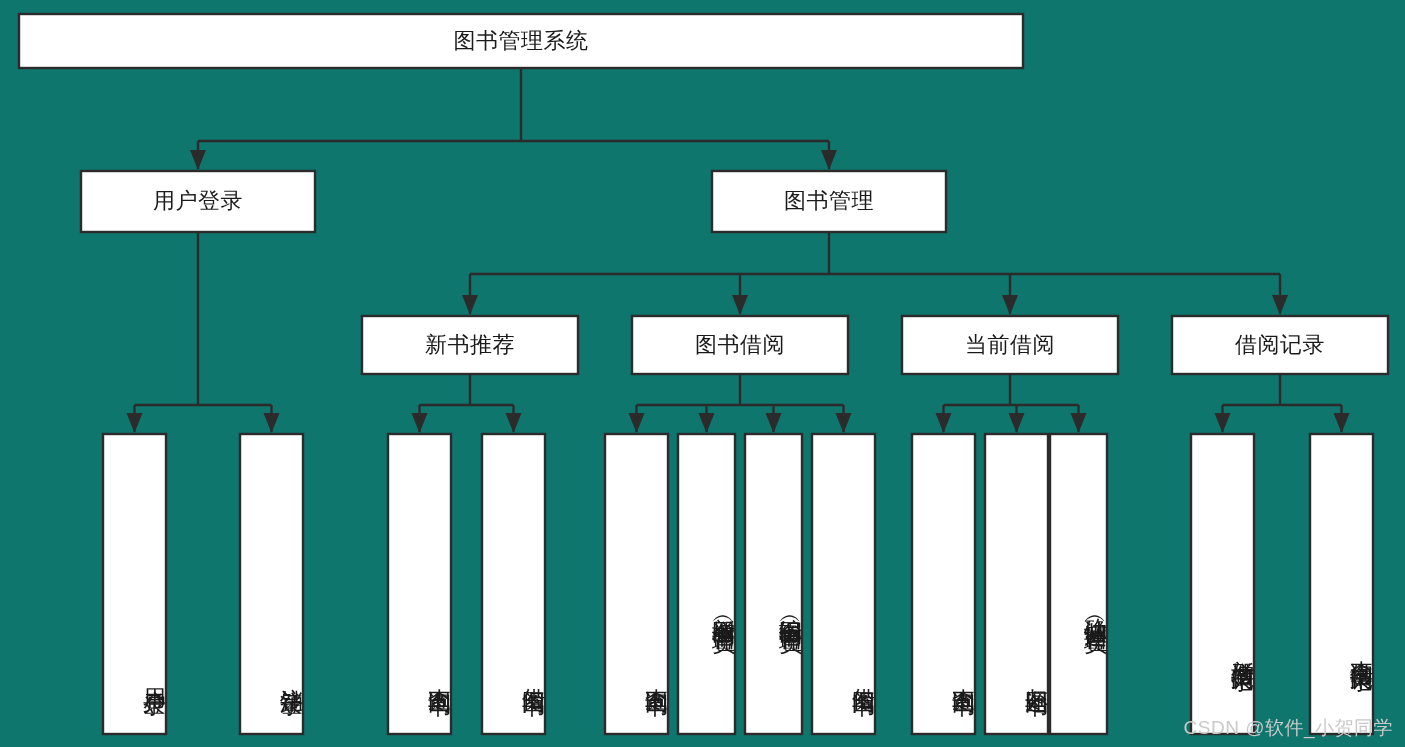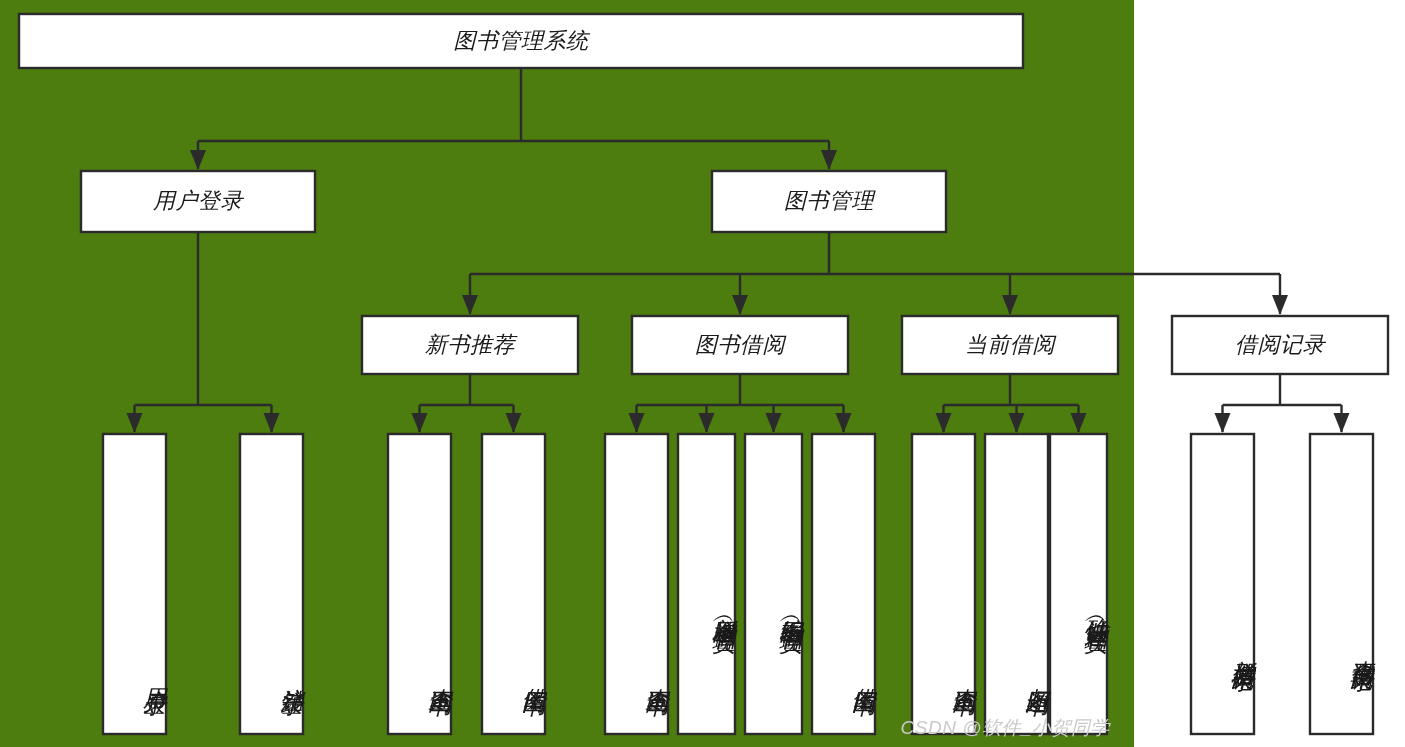--- a/index.html
+++ b/index.html
@@ -8,24 +8,23 @@
     background: #ffffff;
   }
   body {
     width: 1405px;
     height: 747px;
     font-family: "Liberation Sans", "DejaVu Sans", sans-serif;
     overflow: hidden;
   }
   #diagram-root {
     position: relative;
-    width: 1134px;
+    width: 1405px;
     height: 747px;
-    background: #4d7c0f;
-    font-style: italic;
+    background: #0f766e;
   }
   svg#flow {
     position: absolute;
     left: 0;
     top: 0;
     width: 1405px;
     height: 747px;
     display: block;
   }
   .node-rect {
@@ -61,21 +60,21 @@
     color: #1a1a1a;
     letter-spacing: 2px;
     display: flex;
     align-items: flex-start;
     justify-content: center;
     white-space: nowrap;
     pointer-events: none;
   }
   .watermark {
     position: absolute;
-    right: 24px;
+    right: 12px;
     bottom: 6px;
     font-family: "Liberation Sans", "DejaVu Sans", sans-serif;
     font-size: 19px;
     color: #c9c9c9;
     white-space: nowrap;
     letter-spacing: 0.5px;
   }
 </style>
 </head>
 <body>

